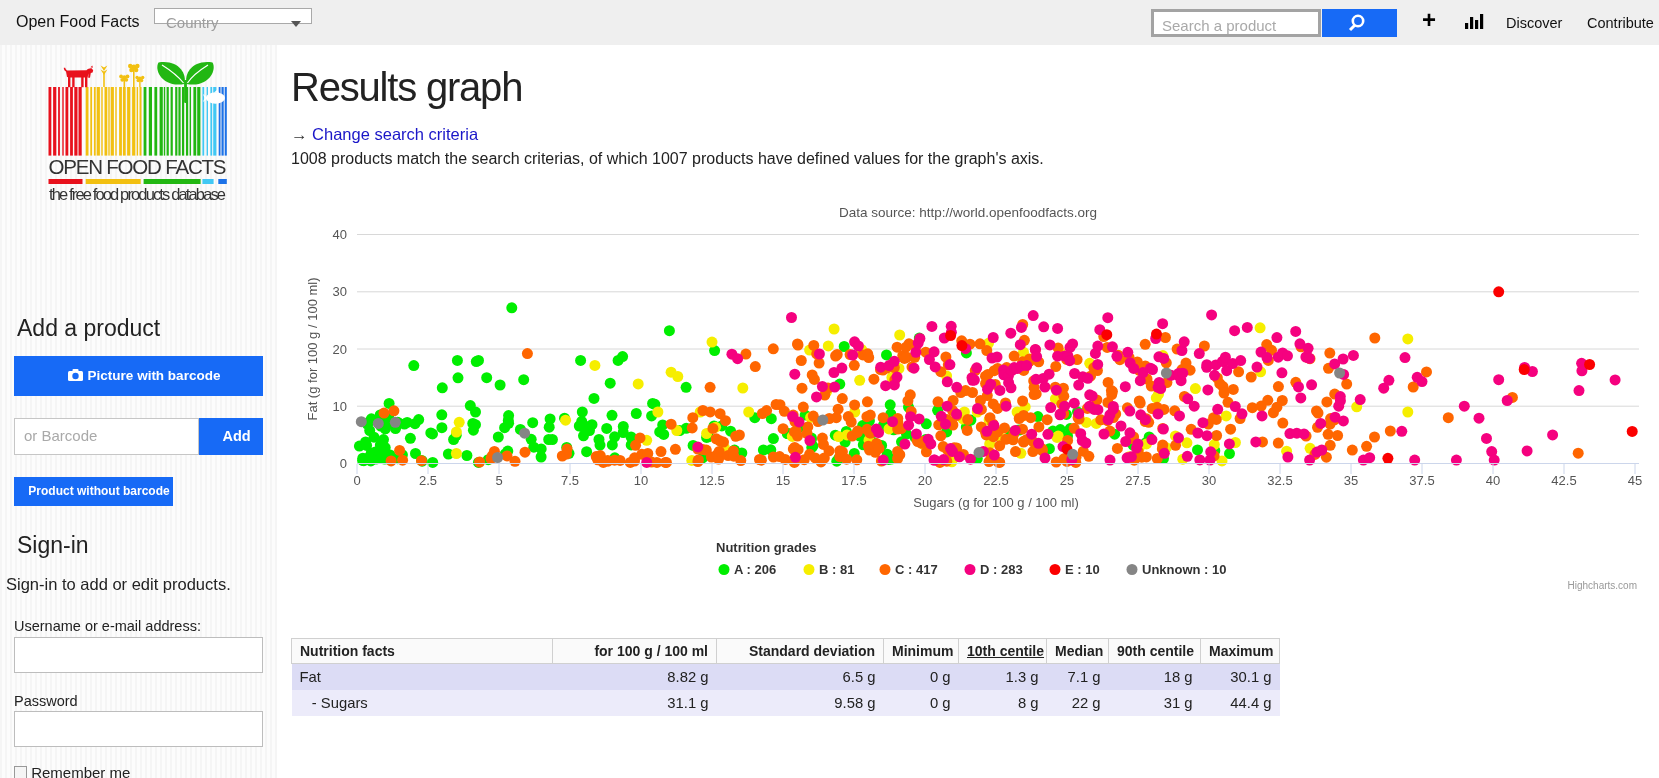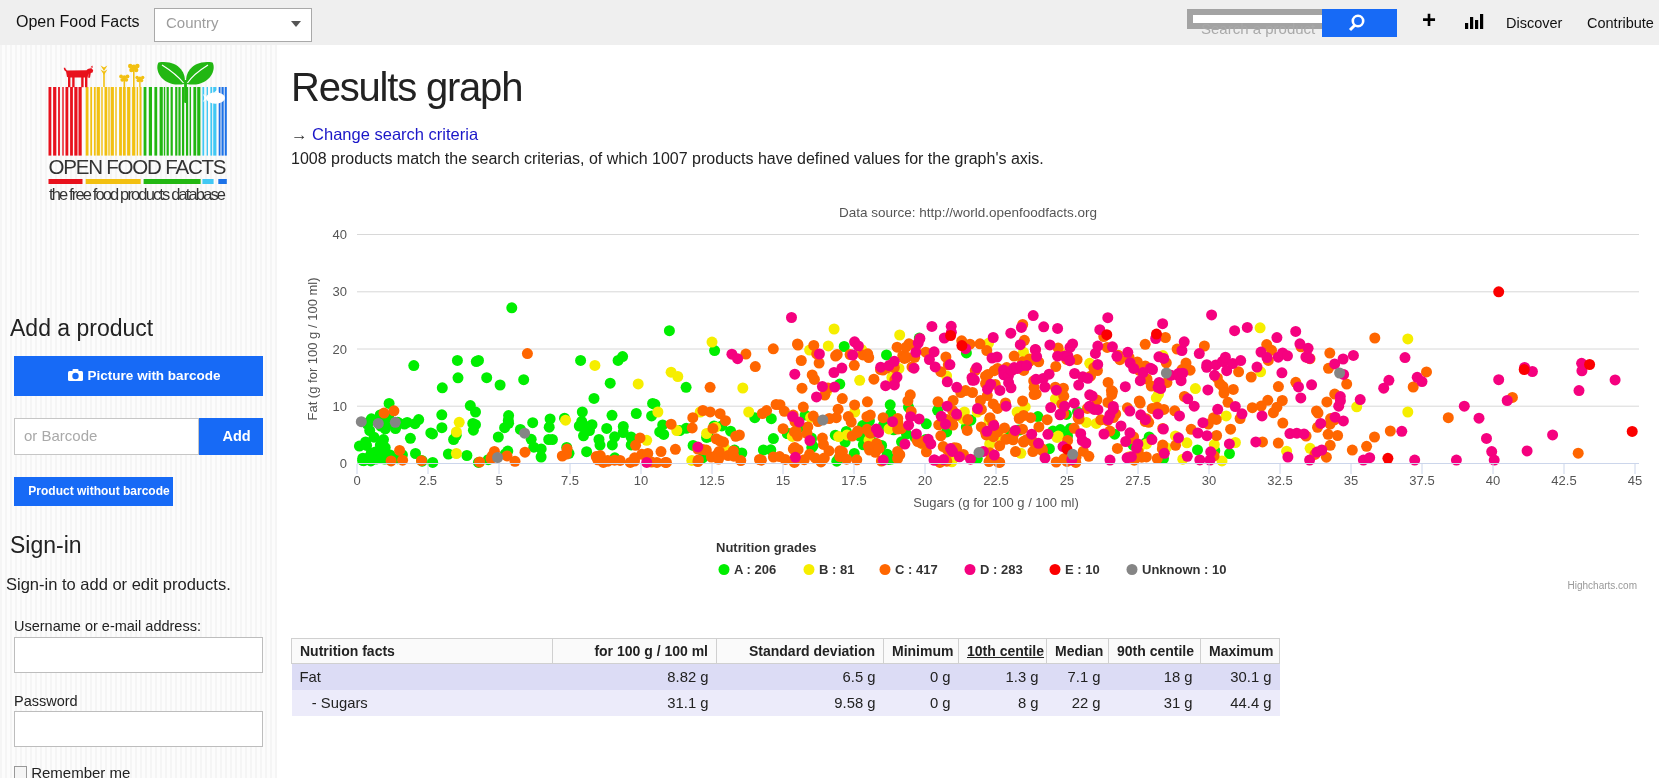--- a/index.html
+++ b/index.html
@@ -2,34 +2,34 @@
 <html><head>
 <meta charset="utf-8">
 <title>Results graph</title>
 <style>
 * { box-sizing: border-box; margin: 0; padding: 0; }
 html,body { width:1659px; height:778px; overflow:hidden; }
 body { font-family:"Liberation Sans", sans-serif; background:#fff; color:#222; }
 
 .topbar { position:absolute; left:0; top:0; width:1659px; height:45px; background:#efefef; }
 .brand { position:absolute; left:16px; top:13px; font-size:16px; color:#111; }
-.country { position:absolute; left:154px; top:8px; width:158px; height:34px; background:#fff; border:1px solid #a9a9a9; }
+.country { position:absolute; left:154px; top:8px; width:158px; height:16px; background:#fff; border:1px solid #a9a9a9; }
 .country .ctxt { position:absolute; left:11px; top:5px; font-size:15px; color:#9d9d9d; }
 .country .arr { position:absolute; right:10px; top:12px; width:0; height:0; border-left:5px solid transparent; border-right:5px solid transparent; border-top:6px solid #555; }
-.search { position:absolute; left:1151px; top:9px; width:170px; height:20px; background:#fff; border:6px solid #a3a3a3;margin-left:36px; }
+.search { position:absolute; left:1151px; top:9px; width:170px; height:28px; background:#fff; border:3px solid #a3a3a3; }
 .search span { position:absolute; left:8px; top:5px; font-size:15px; color:#a9a9a9; }
 .sbtn { position:absolute; left:1322px; top:9px; width:75px; height:28px; background:#176af6; }
 .plus { position:absolute; left:1422px; top:6px; font-size:24px; font-weight:bold; color:#000; }
 .bars { position:absolute; left:1464px; top:14px; }
 .navlink { position:absolute; top:15px; font-size:14.5px; color:#111; }
 
 .sidebar { position:absolute; left:0; top:45px; width:277px; height:733px;
   background:repeating-linear-gradient(90deg,#f5f5f5 0px,#f5f5f5 2px,#fcfcfc 2px,#fcfcfc 5px); }
 .desc { position:absolute; left:14px; top:176px; width:252px; font-size:16.5px; line-height:25px; color:#222; }
-.h-side { position:absolute; left:10px; font-size:23px; color:#222; }
+.h-side { position:absolute; left:17px; font-size:23px; color:#222; }
 .bluebtn { position:absolute; background:#176af6; color:#fff; font-weight:bold; text-align:center;padding-left:11px; }
 .barcode-input { position:absolute; left:14px; top:373px; width:185px; height:37px; background:#fff; border:1px solid #c6c6c6; }
 .barcode-input span { position:absolute; left:9px; top:8px; font-size:15px; color:#a9a9a9; }
 label.flabel { position:absolute; left:14px; font-size:14.5px; color:#222; }
 .finput { position:absolute; left:14px; width:249px; height:36px; background:#fff; border:1px solid #bdbdbd; }
 
 .main { position:absolute; left:291px; top:45px; width:1368px; }
 h1 { font-size:40px; font-weight:400; letter-spacing:-1.2px; color:#222; position:absolute; left:0; top:20px; }
 .crit { position:absolute; left:0; top:80px; font-size:16.5px; }
 .crit a { color:#1a16c8; text-decoration:none; }

